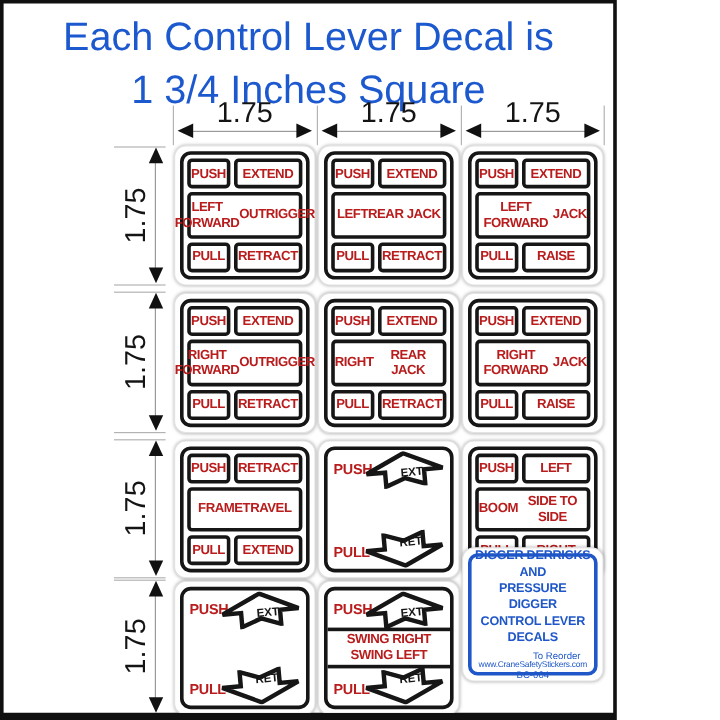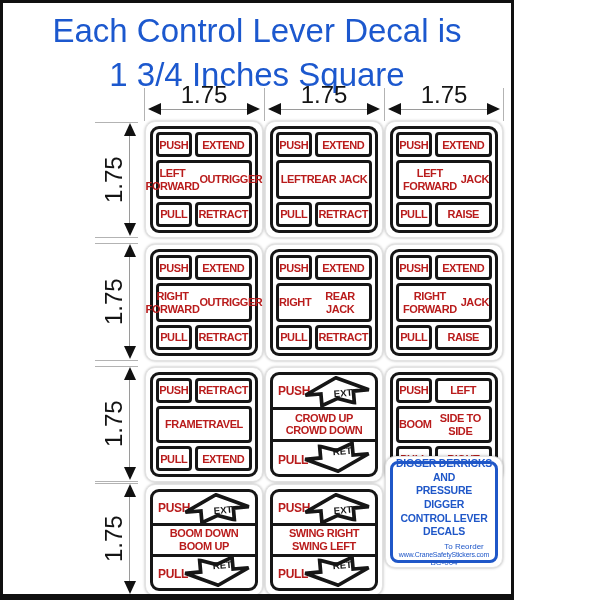--- a/index.html
+++ b/index.html
@@ -329,24 +329,20 @@
   <div class="decal arrows">
     <div class="aband atop">
       <span class="alabel">PUSH</span>
       <span class="arrow up">
         <svg width="74" height="30" viewBox="0 0 100 40">
           <polygon points="50,2 93,22 72,22 72,38 50,30 28,38 28,22 7,22" fill="#ffffff" stroke="#161616" stroke-width="5" stroke-linejoin="miter"></polygon>
           <text x="58" y="28" text-anchor="middle" font-size="13" font-weight="bold" font-family="Liberation Sans, sans-serif" fill="#161616">EXT</text>
         </svg>
       </span>
     </div>
-    <div class="aband amid">
-      <div>CROWD UP</div>
-      <div>CROWD DOWN</div>
-    </div>
     <div class="aband abot">
       <span class="alabel">PULL</span>
       <span class="arrow down">
         <svg width="74" height="30" viewBox="0 0 100 40">
           <polygon points="50,38 93,18 72,18 72,2 50,10 28,2 28,18 7,18" fill="#ffffff" stroke="#161616" stroke-width="5" stroke-linejoin="miter"></polygon>
           <text x="58" y="16" text-anchor="middle" font-size="13" font-weight="bold" font-family="Liberation Sans, sans-serif" fill="#161616">RET</text>
         </svg>
       </span>
     </div>
   </div>
@@ -382,24 +378,20 @@
       <div class="sticker">
   <div class="decal arrows">
     <div class="aband atop">
       <span class="alabel">PUSH</span>
       <span class="arrow up">
         <svg width="74" height="30" viewBox="0 0 100 40">
           <polygon points="50,2 93,22 72,22 72,38 50,30 28,38 28,22 7,22" fill="#ffffff" stroke="#161616" stroke-width="5" stroke-linejoin="miter"></polygon>
           <text x="58" y="28" text-anchor="middle" font-size="13" font-weight="bold" font-family="Liberation Sans, sans-serif" fill="#161616">EXT</text>
         </svg>
       </span>
-    </div>
-    <div class="aband amid">
-      <div>BOOM DOWN</div>
-      <div>BOOM UP</div>
     </div>
     <div class="aband abot">
       <span class="alabel">PULL</span>
       <span class="arrow down">
         <svg width="74" height="30" viewBox="0 0 100 40">
           <polygon points="50,38 93,18 72,18 72,2 50,10 28,2 28,18 7,18" fill="#ffffff" stroke="#161616" stroke-width="5" stroke-linejoin="miter"></polygon>
           <text x="58" y="16" text-anchor="middle" font-size="13" font-weight="bold" font-family="Liberation Sans, sans-serif" fill="#161616">RET</text>
         </svg>
       </span>
     </div>

